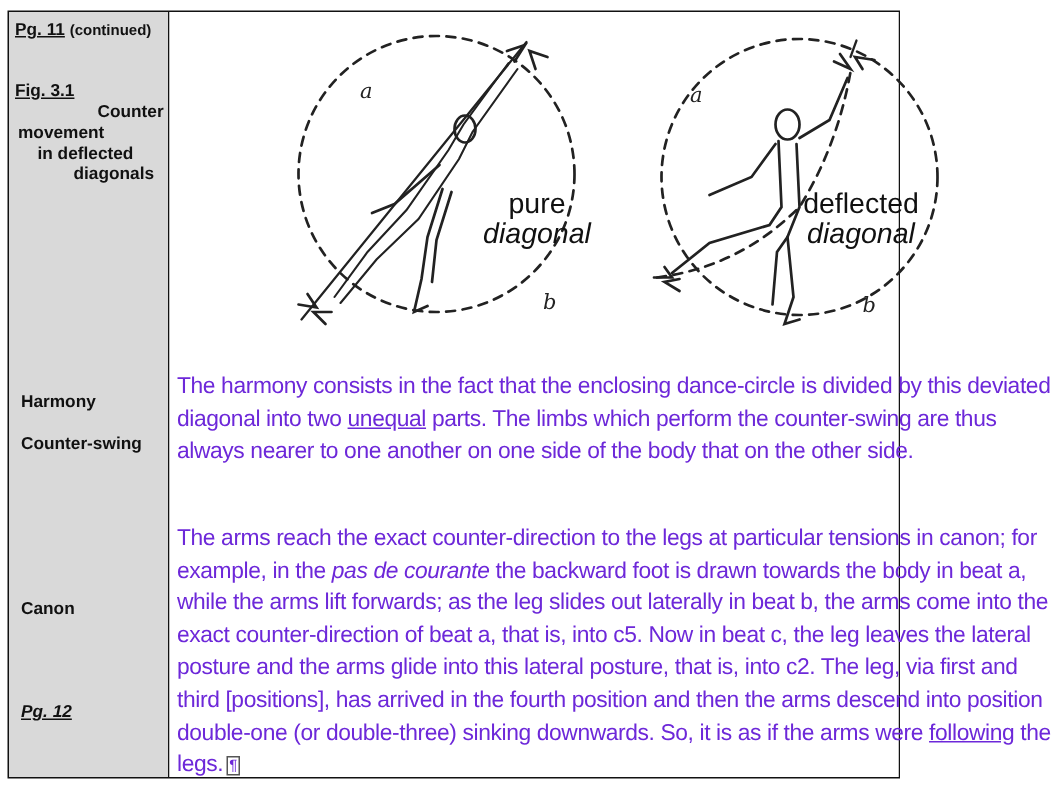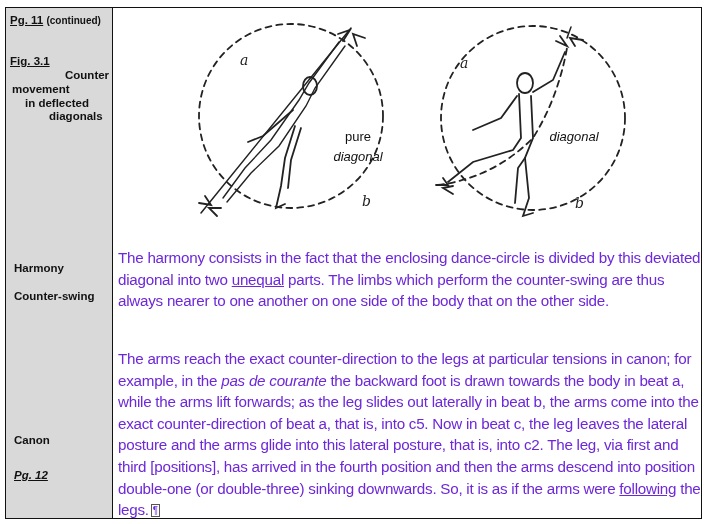--- a/index.html
+++ b/index.html
@@ -1,27 +1,27 @@
 <!DOCTYPE html>
 <html><head>
 <meta charset="utf-8">
 <style>
   html, body { margin:0; padding:0; background:#ffffff; }
   body { width:707px; height:524px; position:relative; overflow:hidden; font-family:"Liberation Sans", sans-serif; color:#111; }
-  .table { position:absolute; left:5px; top:7px; width:697px; height:512px; border:1.5px solid #111; box-sizing:border-box;padding-left:41px; }
+  .table { position:absolute; left:5px; top:7px; width:595px; height:512px; border:1.5px solid #111; box-sizing:border-box;padding-left:41px; }
   .margin-col { position:absolute; left:0; top:0; width:107px; height:100%; background:#d9d9d9; border-right:1.5px solid #111; box-sizing:border-box; }
   .content-col { position:absolute; left:107px; top:0; right:0; height:100%; background:#fff; }
   .mlabel { position:absolute; font-size:11.5px; font-weight:bold; line-height:13px; color:#111; white-space:nowrap; }
   .u { text-decoration:underline; }
   .small { font-size:10px; }
   .para { position:absolute; left:5px; width:585px; font-size:15.2px; line-height:21.6px; color:#6d28d9; letter-spacing:-0.25px; }
   .para i { font-style:italic; }
   .para .ul { text-decoration:underline; }
   .figure { position:absolute; left:0; top:0; width:100%; height:235px; }
-  .fig-label { position:absolute; font-size:13px; line-height:20px; text-align:center; color:#111; }
+  .fig-label { position:absolute; font-size:19px; line-height:20px; text-align:center; color:#111; }
   .fig-label i { font-style:italic;text-align:right; }
   .pilcrow { font-size:10px; border:1px solid #555; padding:0 1px; margin-left:2px; vertical-align:1px; }
 </style>
 </head>
 <body>
 
 <div class="table">
 
   <div class="margin-col">
     <div class="mlabel" style="left:4px; top:6px;">
@@ -29,21 +29,21 @@
       <span class="small">(continued)</span>
     </div>
     <div class="mlabel u" style="left:4px; top:47px;">Fig. 3.1</div>
     <div class="mlabel" style="left:20px; top:61px;margin-left:39px;">Counter</div>
     <div class="mlabel" style="left:6px; top:75px;">movement</div>
     <div class="mlabel" style="left:19px; top:89px;">in deflected</div>
     <div class="mlabel" style="left:43px; top:102px;">diagonals</div>
 
     <div class="mlabel" style="left:8px; top:254px;text-align:center;">Harmony</div>
     <div class="mlabel" style="left:8px; top:282px;">Counter-swing</div>
-    <div class="mlabel" style="left:8px; top:392px;margin-top:34px;">Canon</div>
+    <div class="mlabel" style="left:8px; top:392px;">Canon</div>
     <div class="mlabel u" style="left:8px; top:461px;font-style:italic;">Pg. 12</div>
   </div>
 
   <div class="content-col">
 
     <div class="figure">
       <svg width="590" height="235" viewBox="0 0 590 235" style="position:absolute;left:0;top:0;">
         <g fill="none" stroke="#222" stroke-width="1.8" stroke-linecap="round">
 
           <g>
@@ -88,20 +88,21 @@
           <text x="249" y="198">b</text>
           <text x="347" y="60">a</text>
           <text x="462" y="200">b</text>
         </g>
       </svg>
       <div class="fig-label" style="left:205px; top:119px; width:80px;">
         <div>pure</div>
         <div><i>diagonal</i></div>
       </div>
       <div class="fig-label" style="left:416px; top:119px; width:90px;">
+        <div>deflected</div>
         <div><i>diagonal</i></div>
       </div>
     </div>
 
     <div class="para" style="top:239px;">
       <span>The harmony consists in the fact that the enclosing dance-circle is divided by this deviated diagonal into two </span><span class="ul">unequal</span><span> parts. The limbs which perform the counter-swing are thus always nearer to one another on one side of the body that on the other side.</span>
     </div>
 
     <div class="para" style="top:340px;">
       <span>The arms reach the exact counter-direction to the legs at particular tensions in canon; for example, in the </span><i>pas de courante</i><span> the backward foot is drawn towards the body in beat a, while the arms lift forwards; as the leg slides out laterally in beat b, the arms come into the exact counter-direction of beat a, that is, into c5. Now in beat c, the leg leaves the lateral posture and the arms glide into this lateral posture, that is, into c2. The leg, via first and third [positions], has arrived in the fourth position and then the arms descend into position double-one (or double-three) sinking downwards. So, it is as if the arms were </span><span class="ul">following</span><span> the legs.</span><span class="pilcrow">¶</span>

